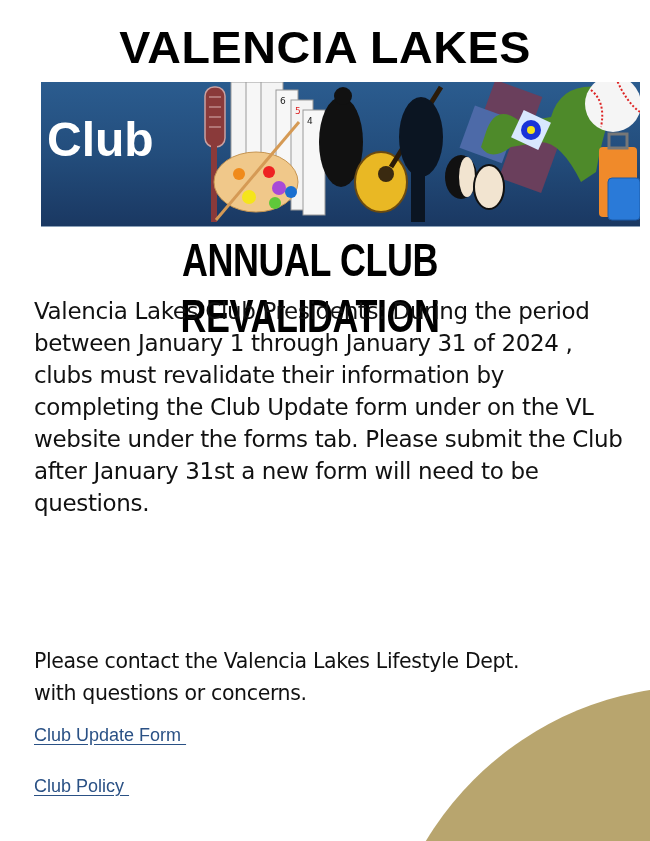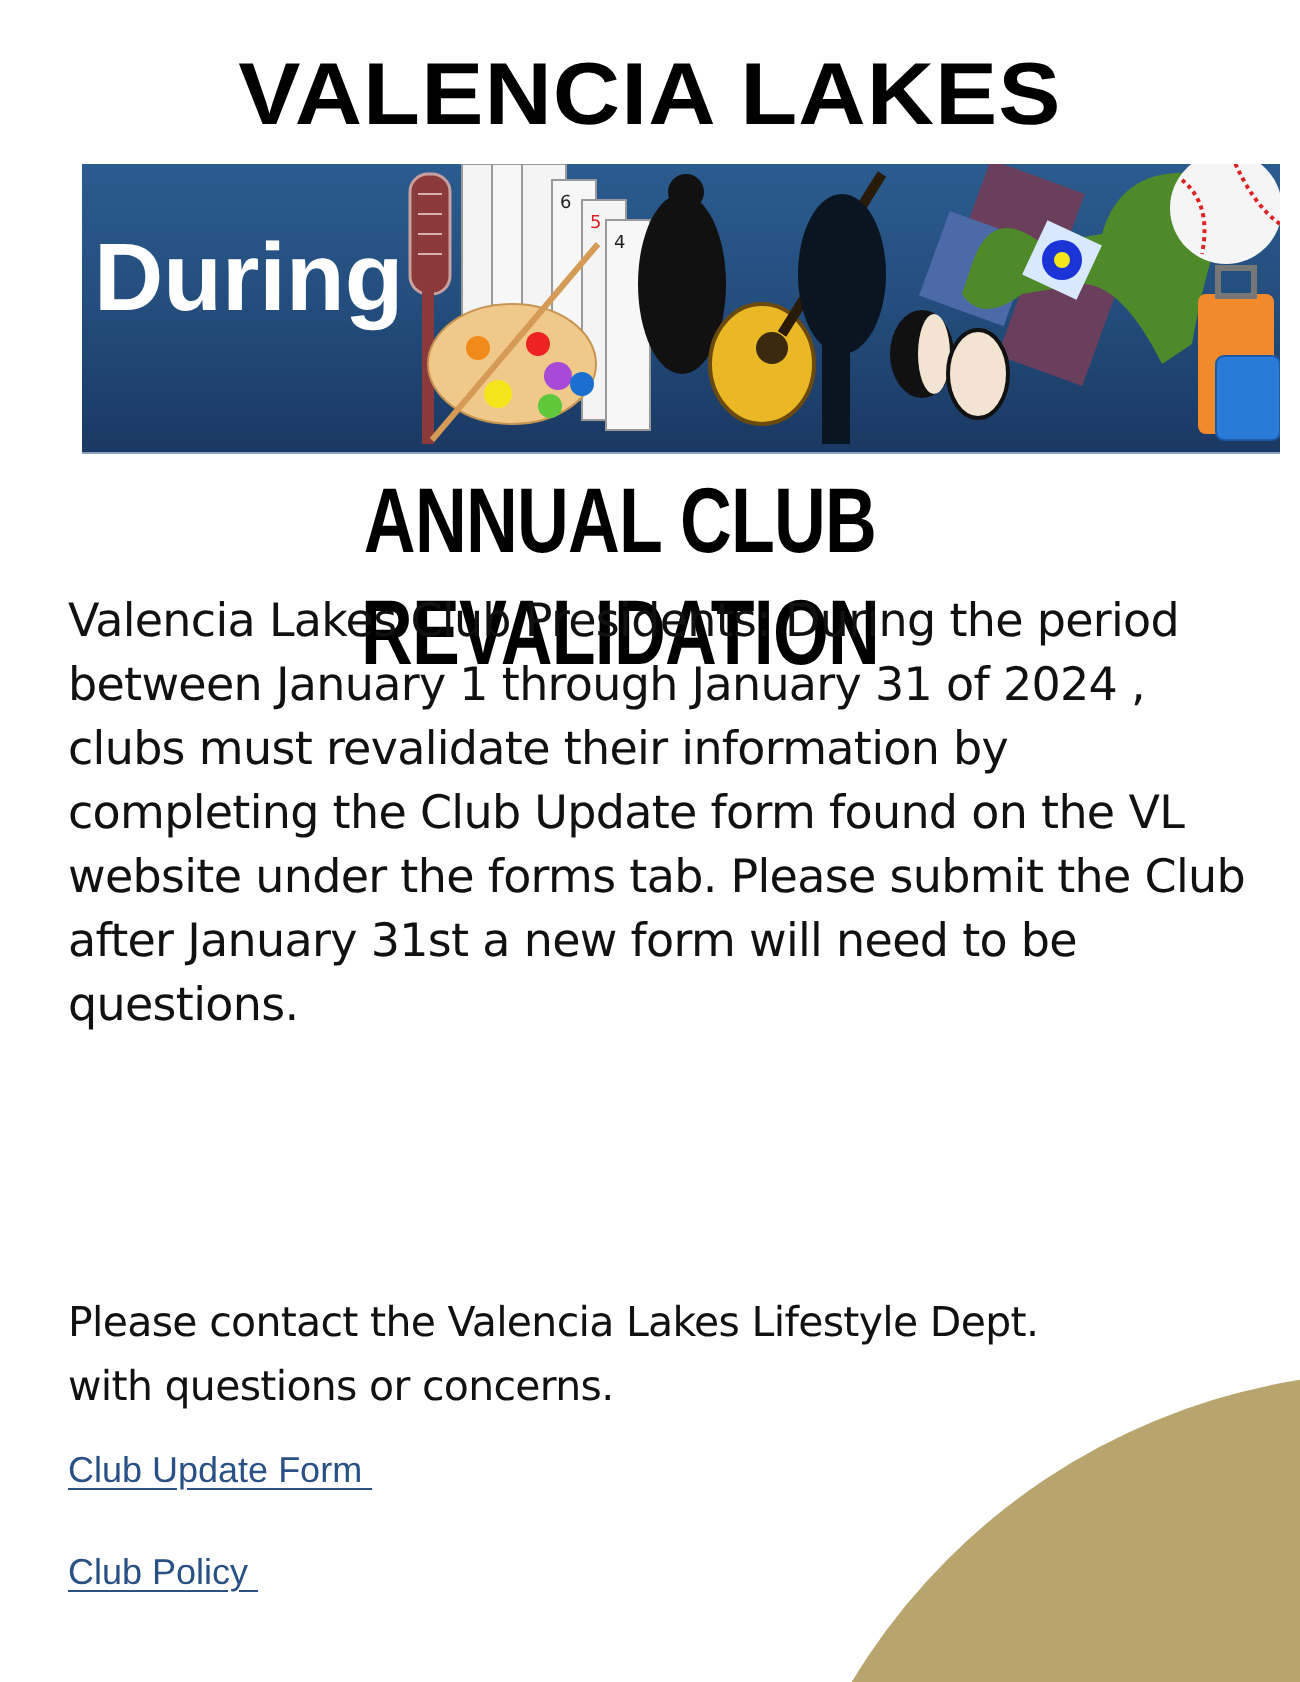--- a/index.html
+++ b/index.html
@@ -131,30 +131,30 @@
       <path d="M550 8 Q565 20 560 45" stroke="#d22" stroke-width="2" fill="none" stroke-dasharray="2 2"></path>
       <path d="M575 -4 Q585 20 599 30" stroke="#d22" stroke-width="2" fill="none" stroke-dasharray="2 2"></path>
     </g>
 
     <g>
       <rect x="558" y="65" width="38" height="70" rx="4" fill="#f08a2a"></rect>
       <rect x="568" y="52" width="18" height="14" fill="none" stroke="#777" stroke-width="3"></rect>
       <rect x="567" y="96" width="32" height="42" rx="4" fill="#2a7ad8" stroke="#1a5aa8"></rect>
     </g>
   </svg>
-  <div class="banner-label">During</div>
+  <div class="banner-label">Club</div>
 </div>
 
 <h2 class="subtitle">ANNUAL CLUB REVALIDATION</h2>
 
 <p class="body-text">
   <span class="ln">Valencia Lakes Club Presidents: During the period</span>
   <span class="ln">between January 1 through January 31 of 2024 ,</span>
   <span class="ln">clubs must revalidate their information by</span>
-  <span class="ln">completing the Club Update form found on the VL</span>
+  <span class="ln">completing the Club Update form under on the VL</span>
   <span class="ln">website under the forms tab. Please submit the Club</span>
   <span class="ln">after January 31st a new form will need to be</span>
   <span class="ln">questions.</span>
 </p>
 
 <p class="contact">
   <span class="ln">Please contact the Valencia Lakes Lifestyle Dept.</span>
   <span class="ln">with questions or concerns.</span>
 </p>
 

